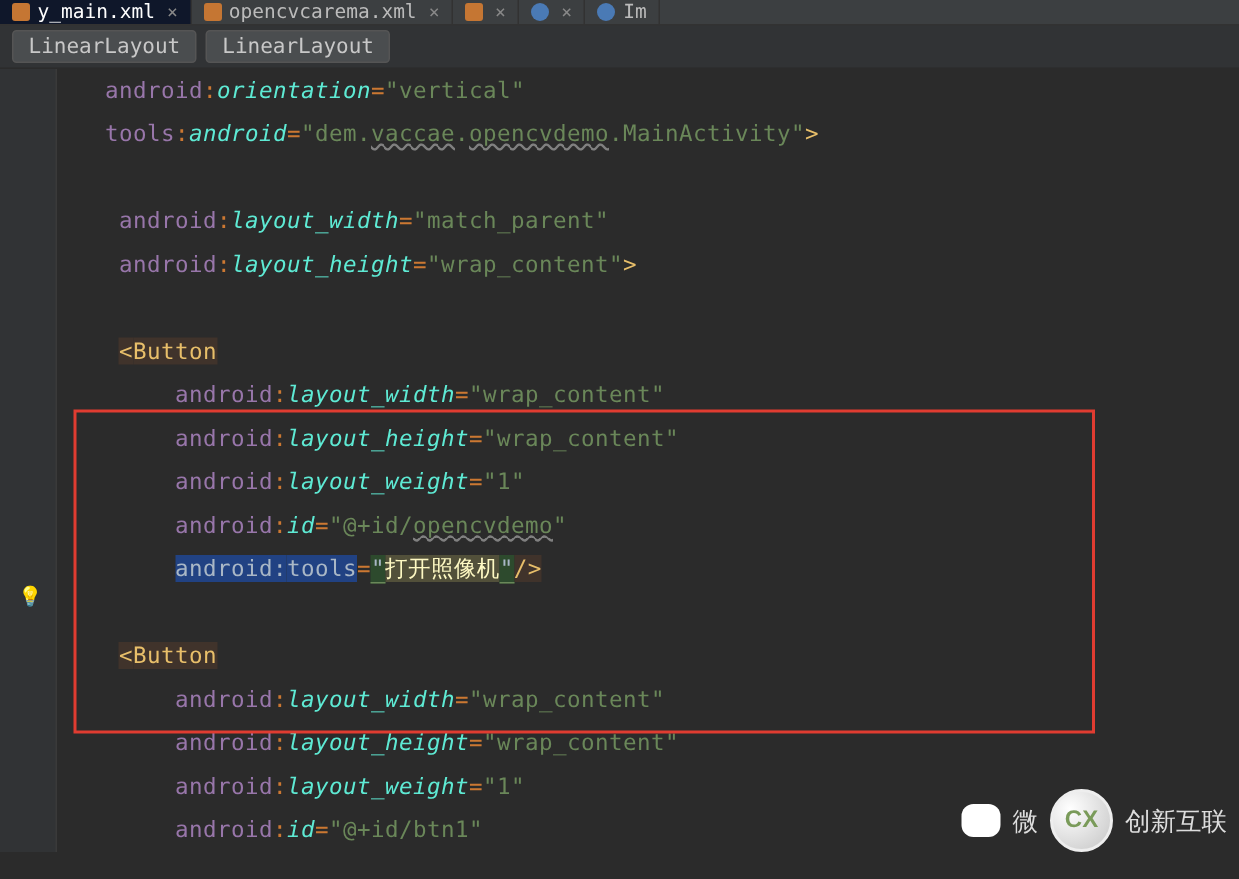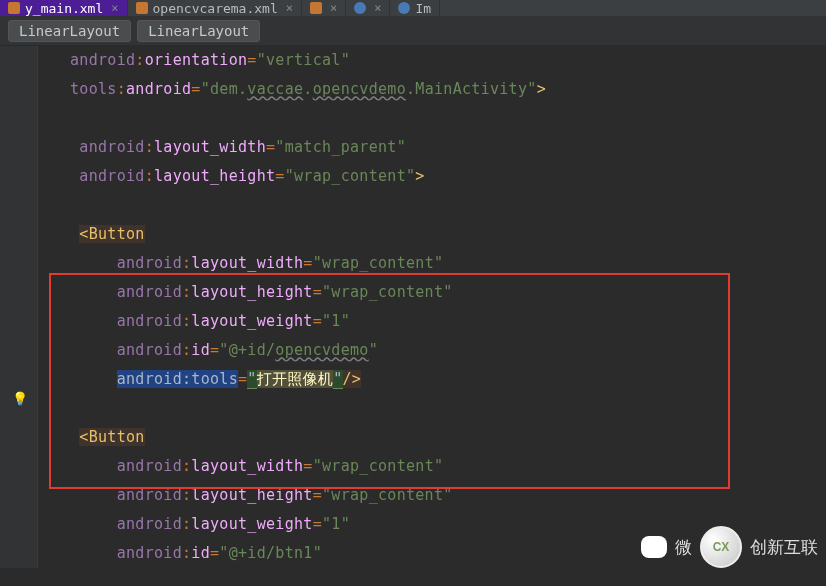--- a/index.html
+++ b/index.html
@@ -23,21 +23,21 @@
     .tab {
       display: flex;
       align-items: center;
       padding: 0 8px;
       font-size: 13px;
       color: #bbbbbb;
       border-right: 1px solid #323232;
       gap: 5px;
       white-space: nowrap;
     }
-    .tab.active { background: #4c1d95; color: #fff; }
+    .tab.active { background: #0f172a; color: #fff; }
     .tab-icon { width: 12px; height: 12px; display: inline-block; }
     .tab-icon.xml { background: #c57633; border-radius: 2px; }
     .tab-icon.java { background: #4a7ab5; border-radius: 50%; }
     .tab-close { font-size: 12px; color: #888; margin-left: 3px; }
     .breadcrumb {
       display: flex;
       gap: 6px;
       padding: 3px 8px;
       background: #313335;
       border-bottom: 1px solid #2b2b2b;
@@ -70,21 +70,21 @@
       line-height: 14px;
     }
     .line {
       white-space: pre;
       line-height: 29px;
       height: 29px;
       letter-spacing: 0.3px;
     }
     
     .ns { color: #9876aa; }
-    .attr { color: #f0abfc; }
+    .attr { color: #5eead4; font-style: italic; }
     .op { color: #cc7832; }
     .str { color: #6a8759; }
     .tag { color: #e8bf6a; }
     .punct { color: #e8bf6a; }
     .hl-tag { background: #40332b; }
     .hl-attr { background: #2d4a2d; border-bottom: 1px solid #6a8759; }
     .sel-attr { background: #214283; color: #a9b7c6; }
     .warn-ns { background: #52503a; color: #fef9c3; }
     .wavy { text-decoration: underline wavy #808080; text-decoration-skip-ink: none; }
     .red-box {
@@ -105,21 +105,21 @@
       gap: 8px;
       color: #ddd;
       font-family: sans-serif;
       font-size: 17px;
     }
     .watermark .circle {
       width: 42px; height: 42px;
       border-radius: 50%;
       background: radial-gradient(circle at 30% 30%, #fff, #c5c5c5);
       display: flex; align-items: center; justify-content: center;
-      color: #7a9b5a; font-size: 12px; font-weight: bold;
+      color: #7a9b5a; font-size: 16px; font-weight: bold;
       border: 2px solid #eee;
     }
     .wechat-ic {
       width: 26px; height: 22px;
       background: #fff;
       border-radius: 8px;
       position: relative;
     }
   </style>
 </head>

